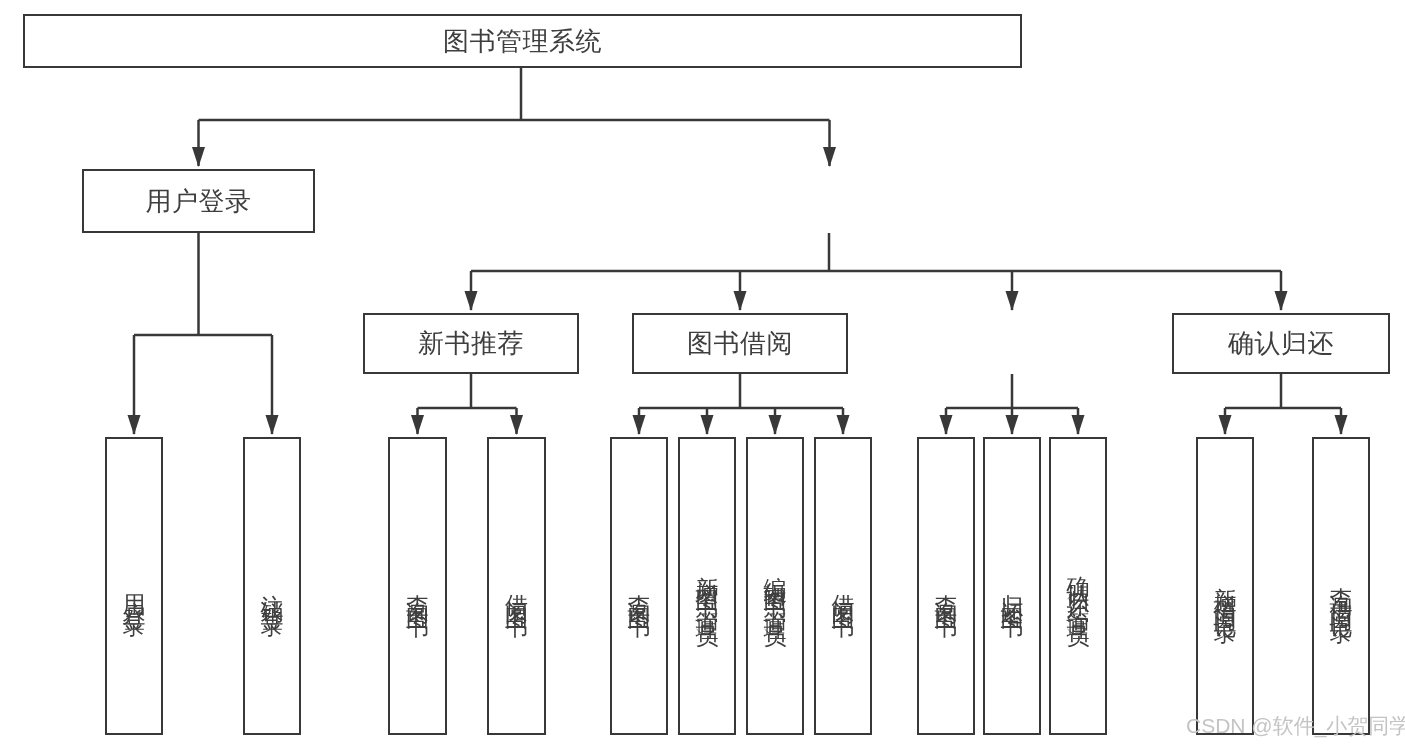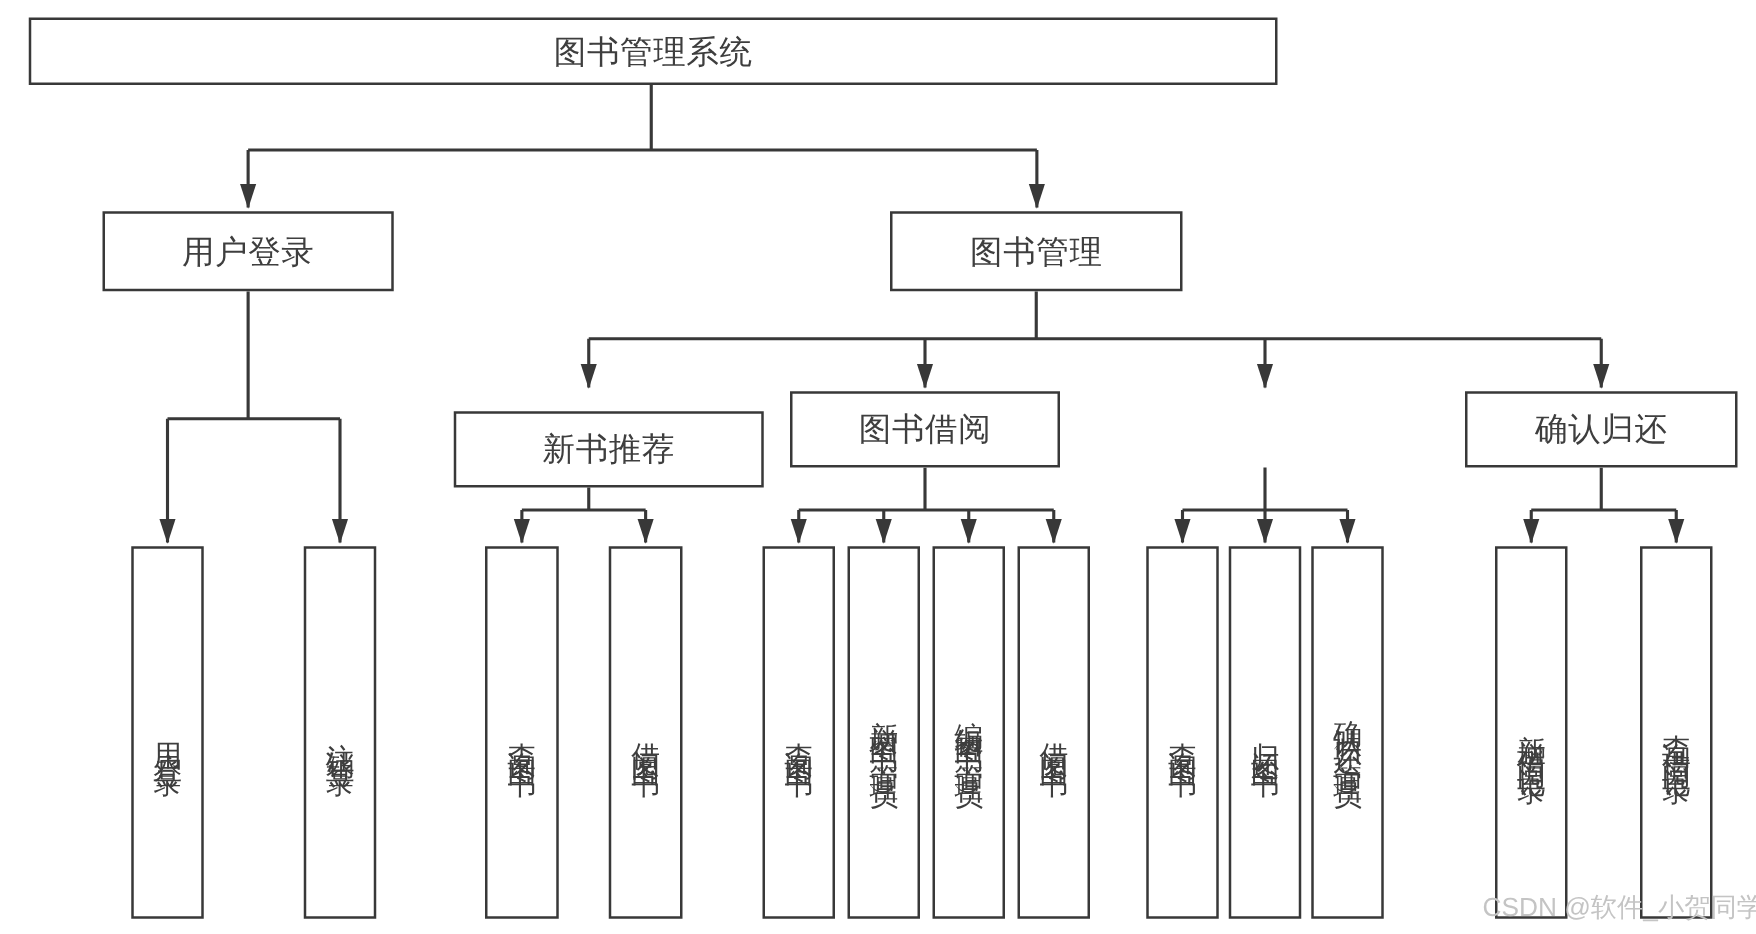--- a/index.html
+++ b/index.html
@@ -85,23 +85,22 @@
       <line x1="1012" y1="408" x2="1012" y2="434" marker-end="url(#arw)"></line>
       <line x1="1078" y1="408" x2="1078" y2="434" marker-end="url(#arw)"></line>
       <line x1="1225" y1="408" x2="1225" y2="434" marker-end="url(#arw)"></line>
       <line x1="1341" y1="408" x2="1341" y2="434" marker-end="url(#arw)"></line>
     </g>
   </svg>
 
   <div class="hbox" style="left:23px;top:14px;width:999px;height:54px;">图书管理系统</div>
 
   <div class="hbox" style="left:82px;top:169px;width:233px;height:64px;">用户登录</div>
-  <div class="hbox" style="left:712px;top:169px;width:234px;height:64px;">图书管理</div>
 
-  <div class="hbox" style="left:363px;top:313px;width:248px;height:61px;margin-top:16px;">新书推荐</div>
+  <div class="hbox" style="left:363px;top:313px;width:216px;height:61px;">新书推荐</div>
   <div class="hbox" style="left:632px;top:313px;width:216px;height:61px;text-align:center;">图书借阅</div>
   <div class="hbox" style="left:1172px;top:313px;width:218px;height:61px;">确认归还</div>
 
   <div class="vbox" style="left:105px;">
     <span>用户登录</span>
   </div>
   <div class="vbox" style="left:243px;">
     <span>注销登录</span>
   </div>
 

